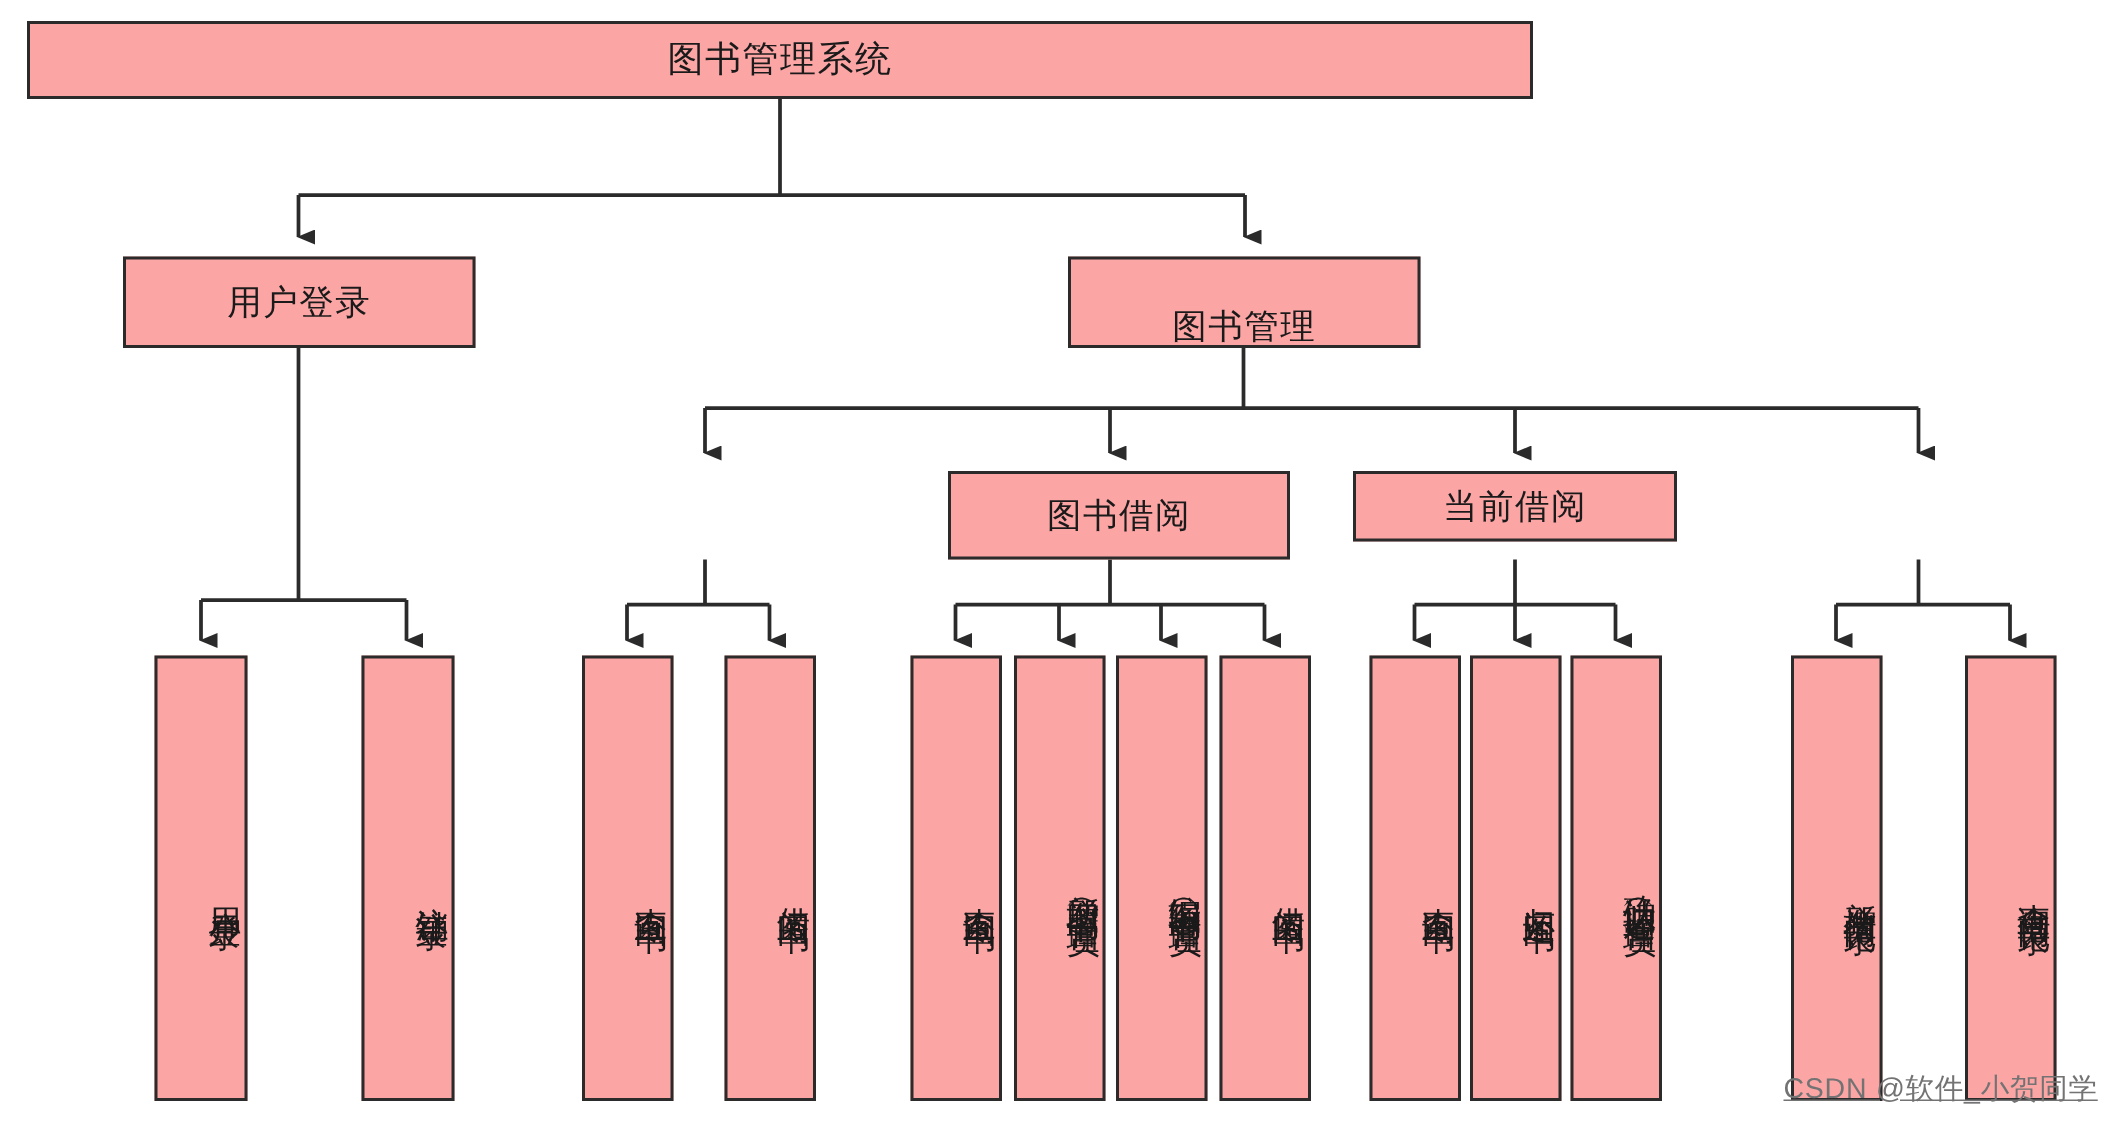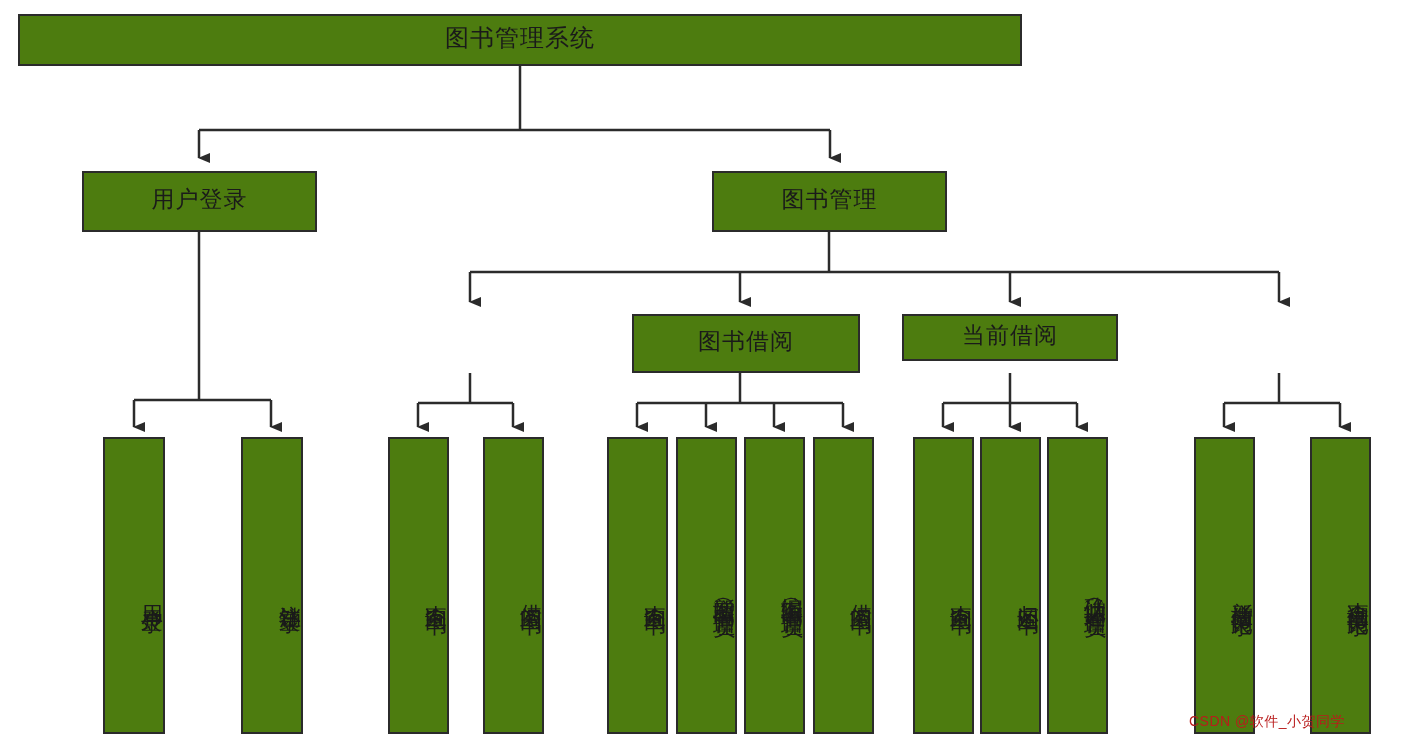--- a/index.html
+++ b/index.html
@@ -24,27 +24,26 @@
     position: absolute;
     left: 0;
     top: 0;
     width: 1405px;
     height: 747px;
     pointer-events: none;
   }
   .node {
     position: absolute;
     box-sizing: border-box;
-    background: #4d7c0f;
+    background: #fca5a5;
     border: 2.5px solid #2b2b2b;
     display: flex;
     align-items: center;
     justify-content: center;
     color: #1a1a1a;
-    font-family: Liberation Mono, monospace;
   }
   .node.horiz {
     font-size: 23px;
     letter-spacing: 1px;
     line-height: 1.1;
   }
   .node.root {
     font-size: 24px;
   }
   .node.vert {
@@ -59,25 +58,26 @@
     white-space: nowrap;
   }
   .node.vert .vlabel {
     writing-mode: vertical-rl;
     text-orientation: upright;
   }
   .watermark {
     position: absolute;
     left: 1189px;
     top: 713px;
-    font-size: 14px;
-    color: #b91c1c;
+    font-size: 19px;
+    color: #737373;
     letter-spacing: 0.5px;
     white-space: nowrap;
     font-family: "Liberation Sans", "DejaVu Sans", sans-serif;
+    text-decoration: underline;
   }
 </style>
 </head>
 <body>
 
 <div id="diagram-root">
 
   <svg class="connectors" viewBox="0 0 1405 747" xmlns="http://www.w3.org/2000/svg">
     <defs>
       <marker id="arrowdown" markerWidth="10" markerHeight="12" refX="5" refY="11" orient="auto" markerUnits="userSpaceOnUse">
@@ -128,21 +128,21 @@
     </g>
   </svg>
 
   <div class="node horiz root" style="left:18px; top:14px; width:1004px; height:52px;">
     <span>图书管理系统</span>
   </div>
 
   <div class="node horiz" style="left:82px; top:171px; width:235px; height:61px;">
     <span>用户登录</span>
   </div>
-  <div class="node horiz" style="left:712px; top:171px; width:235px; height:61px;">
+  <div class="node horiz" style="left:712px; top:171px; width:235px; height:61px;align-items:flex-end;">
     <span>图书管理</span>
   </div>
 
   <div class="node horiz" style="left:632px; top:314px; width:228px; height:59px;">
     <span>图书借阅</span>
   </div>
   <div class="node horiz" style="left:902px; top:314px; width:216px; height:47px;text-align:center;">
     <span>当前借阅</span>
   </div>
 

